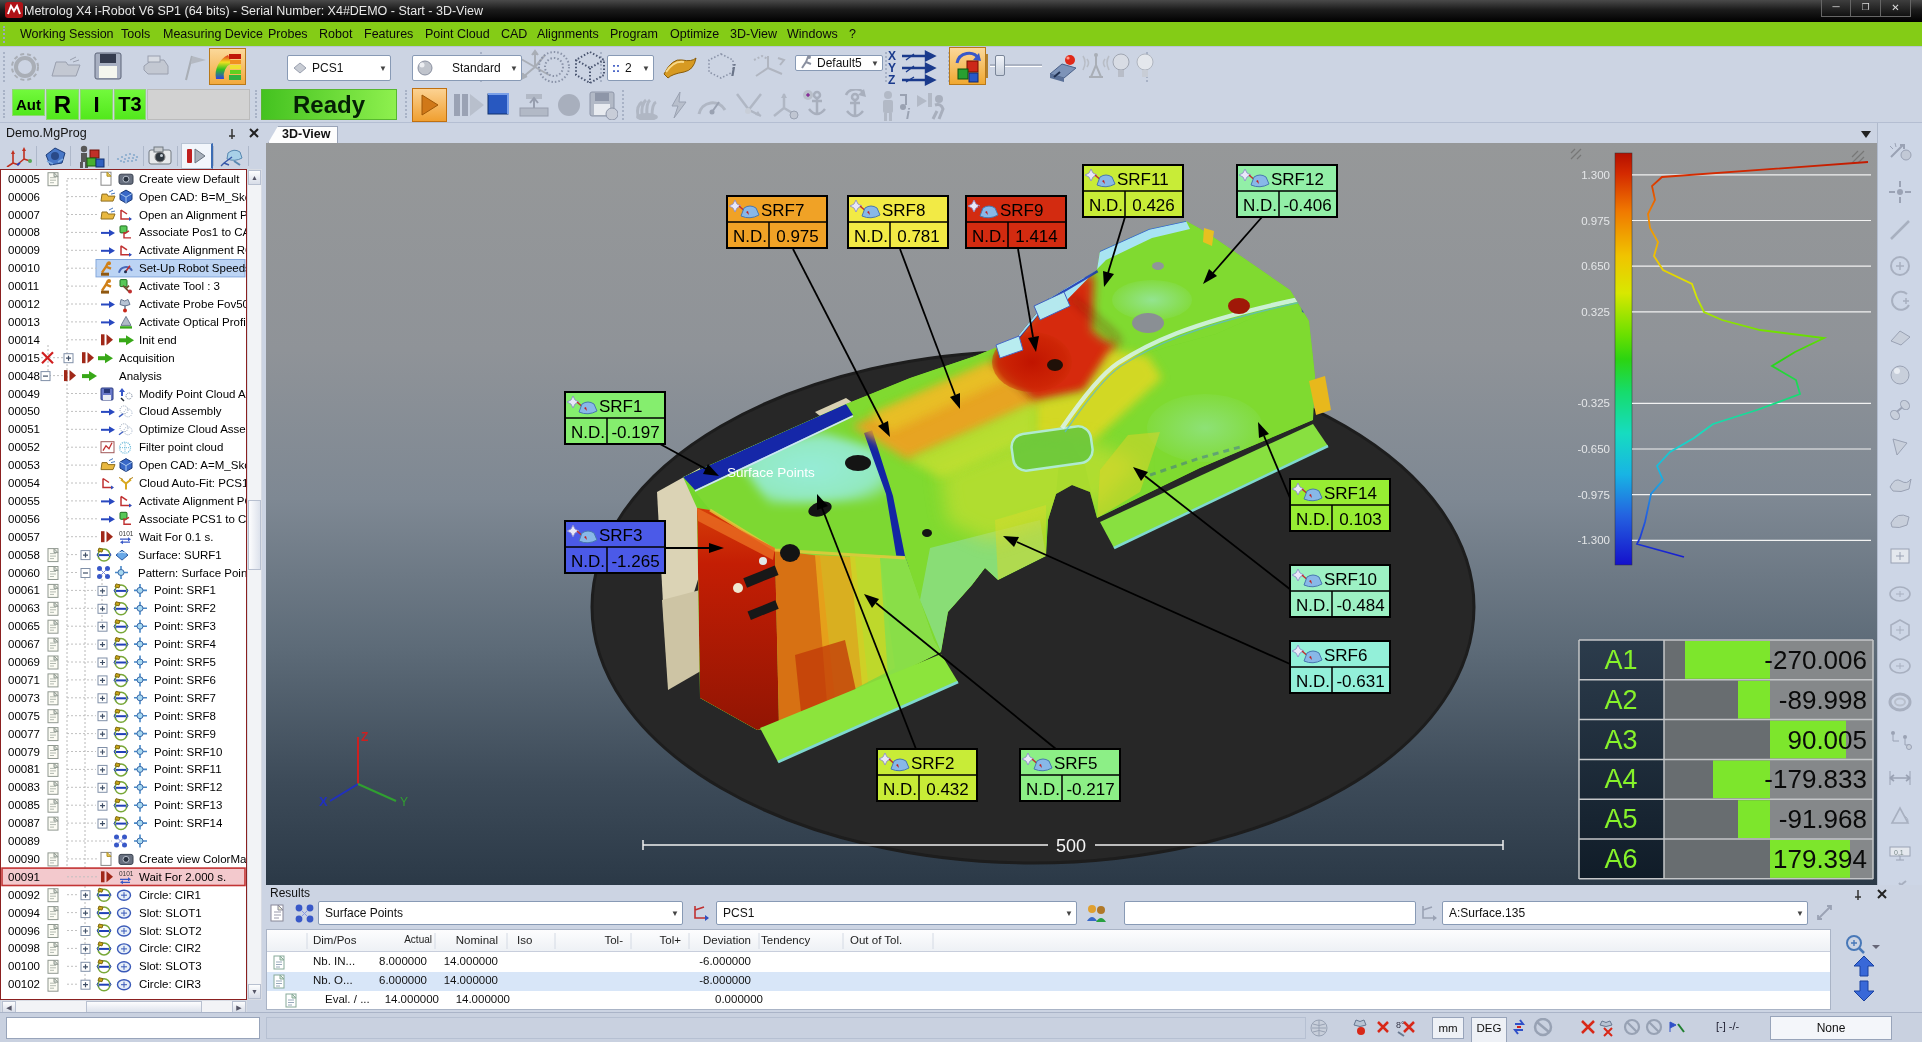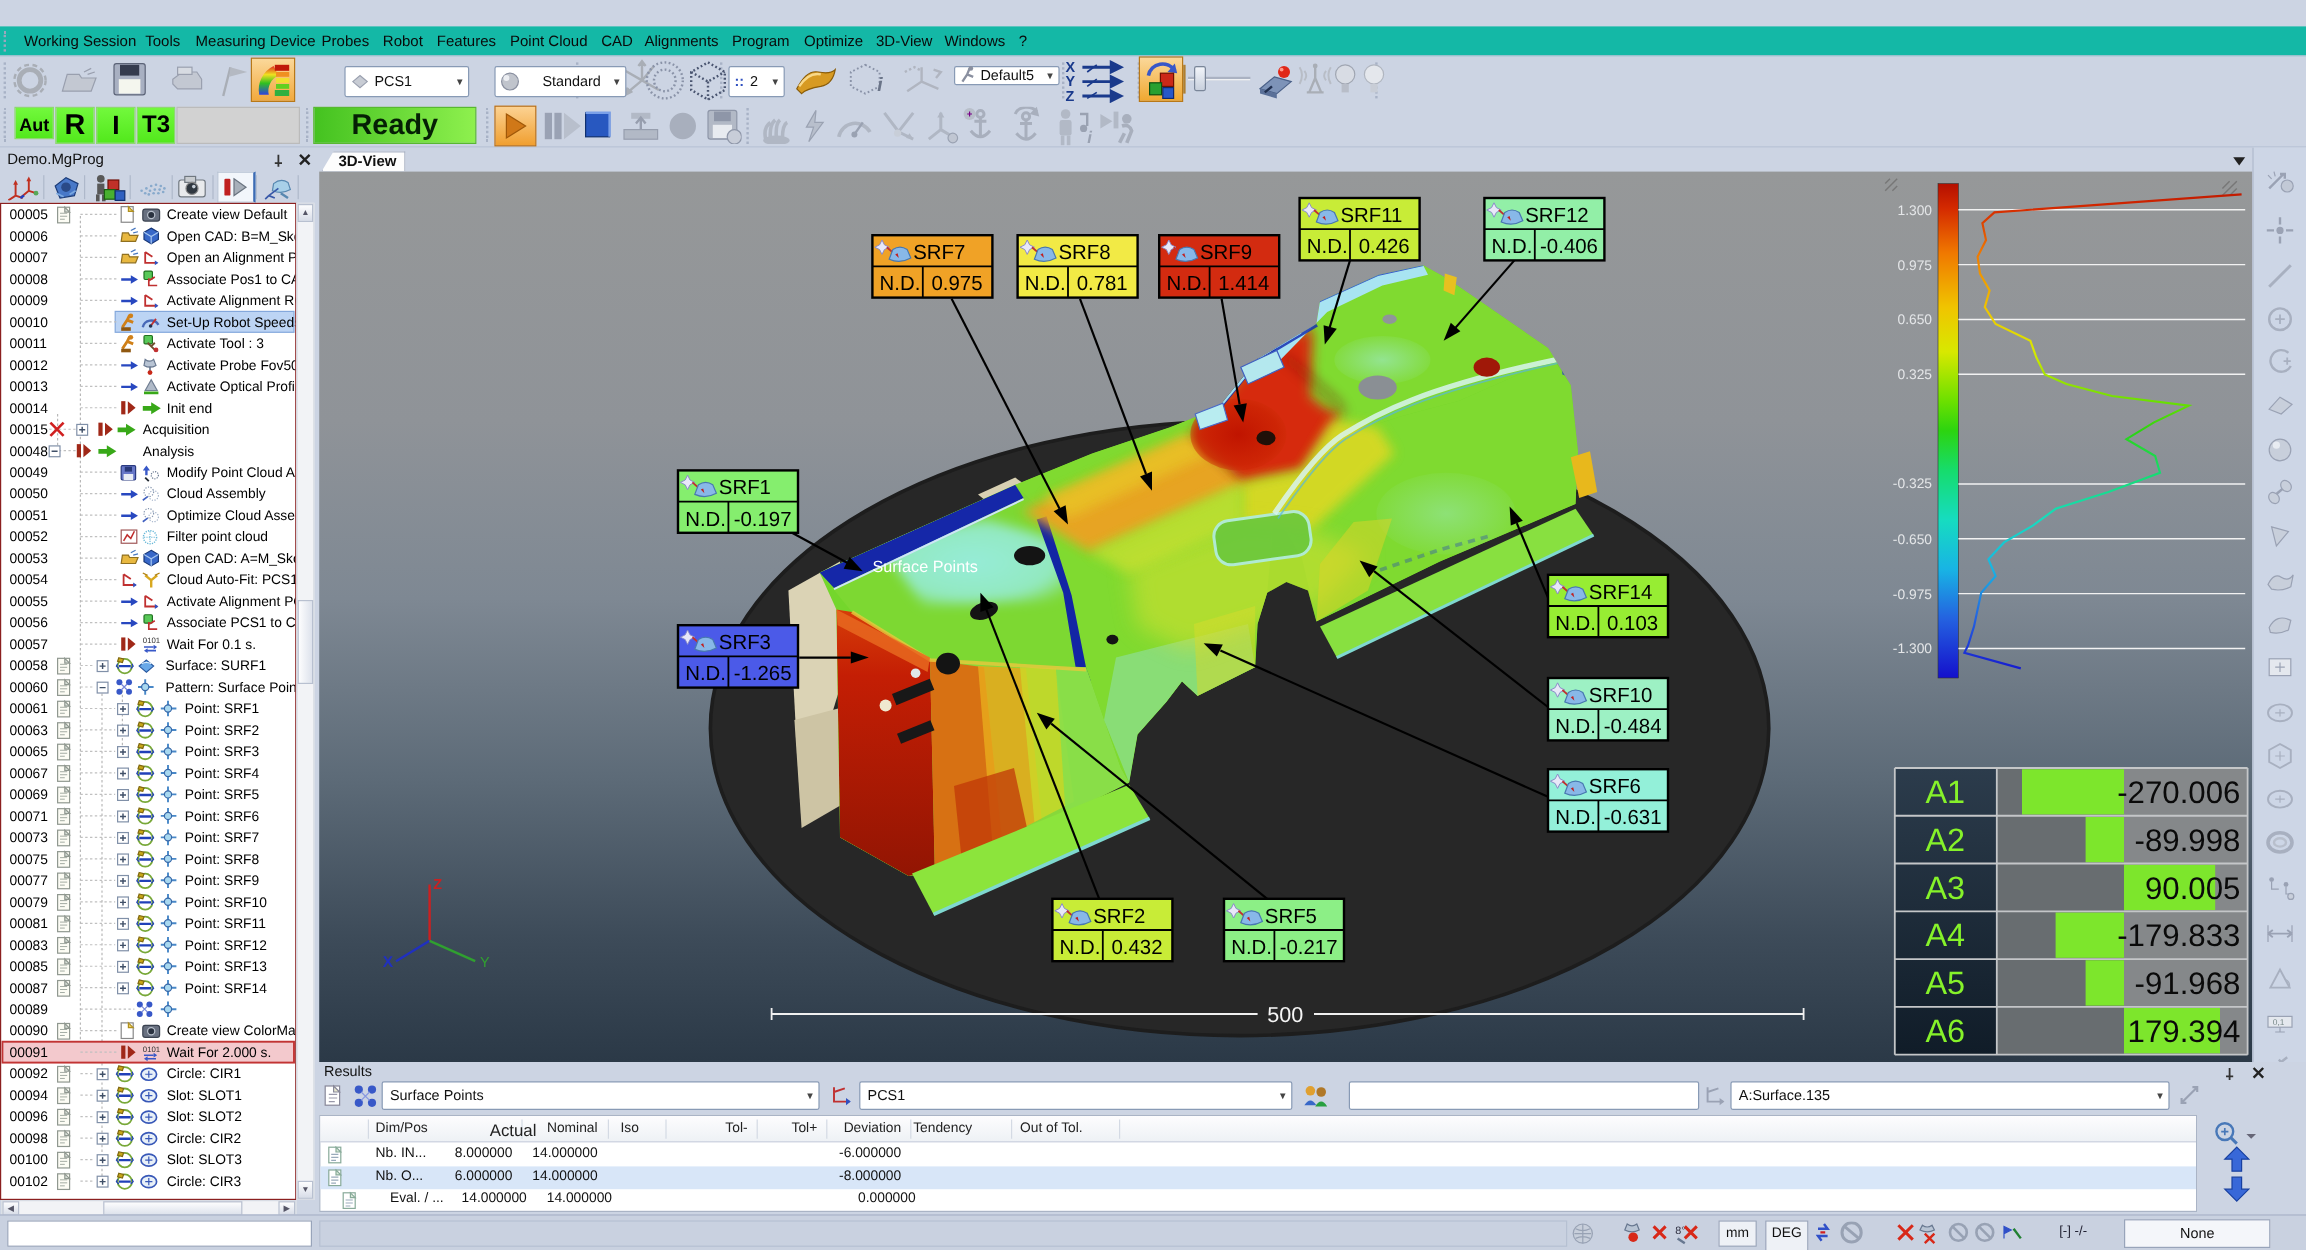--- a/index.html
+++ b/index.html
@@ -3,21 +3,33 @@
 *{margin:0;padding:0;box-sizing:border-box}
 html,body{width:1922px;height:1042px;overflow:hidden;font-family:"Liberation Sans",sans-serif;background:#ccd4e3}
 .abs{position:absolute}
 #root{position:relative;width:1922px;height:1042px}
 .combo{position:absolute;background:#fff;border:1px solid #889ab5;border-radius:2px;font-size:12px;color:#111;display:flex;align-items:center}
 .combo .arr{position:absolute;right:3px;top:50%;transform:translateY(-50%);font-size:8px;color:#444}
 .menuitem{position:absolute;top:0;height:25px;line-height:25px;font-size:12.5px;color:#0a0a0a;white-space:nowrap}
 .gbtn{position:absolute;background:linear-gradient(180deg,#72f93c,#52e81c);border:1px solid #8fd870;color:#000;text-align:center;font-weight:bold}
 </style></head><body>
 <div id="root">
-<div class="abs" style="left:0;top:22px;width:1922px;height:25px;background:#14b8a6;border-bottom:1px solid #bac4d6">
+<div class="abs" style="left:0;top:0;width:1922px;height:22px;background:linear-gradient(180deg,#4a4a4a 0%,#1b1b1b 45%,#000 100%)">
+<svg class="abs" style="left:5px;top:2px" width="20" height="18">
+        <rect x="0" y="0" width="18" height="16" rx="3" fill="#b01217"></rect>
+        <path d="M3 12 L6 4 L9 9 L12 4 L15 12" stroke="#fff" stroke-width="2" fill="none"></path>
+      </svg>
+<div class="abs" style="left:24px;top:4px;font-size:12.5px;color:#e8e8e8">Metrolog X4 i-Robot V6 SP1 (64 bits) - Serial Number: X4#DEMO - Start - 3D-View</div>
+<div class="abs" style="left:1821px;top:0;width:92px;height:17px;display:flex">
+<div style="width:30px;height:17px;background:linear-gradient(180deg,#3e3e3e,#111);border:1px solid #666;border-top:none;color:#ddd;font-size:10px;text-align:center;line-height:14px">─</div>
+<div style="width:30px;height:17px;background:linear-gradient(180deg,#3e3e3e,#111);border:1px solid #666;border-top:none;border-left:none;color:#ddd;font-size:9px;text-align:center;line-height:15px">❐</div>
+<div style="width:30px;height:17px;background:linear-gradient(180deg,#3e3e3e,#111);border:1px solid #666;border-top:none;border-left:none;color:#ddd;font-size:10px;text-align:center;line-height:15px">✕</div>
+</div>
+    </div>
+<div class="abs" style="left:0;top:22px;width:1922px;height:25px;background:#84cc16;border-bottom:1px solid #bac4d6">
       <div class="menuitem" style="left:20px">Working Session</div>
       <div class="menuitem" style="left:121px">Tools</div>
       <div class="menuitem" style="left:163px">Measuring Device</div>
       <div class="menuitem" style="left:268px">Probes</div>
       <div class="menuitem" style="left:319px">Robot</div>
       <div class="menuitem" style="left:364px">Features</div>
       <div class="menuitem" style="left:425px">Point Cloud</div>
       <div class="menuitem" style="left:501px">CAD</div>
       <div class="menuitem" style="left:537px">Alignments</div>
       <div class="menuitem" style="left:610px">Program</div>
@@ -1380,21 +1392,21 @@
         <path d="M4 17 L17 4 M13 4 h4 v4 M8 17 h-4 v-4" stroke="#9aa2b4" stroke-width="1.8" fill="none"></path>
       </svg>
       <div class="abs" style="left:0;top:44px;width:1565px;height:81px;background:#fff;border:1px solid #aab4c6">
         <div style="position:absolute;left:0;top:0;width:1563px;height:22px;background:linear-gradient(180deg,#fdfdfe,#eef1f5);border-bottom:1px solid #c8cedc"></div>
         <svg style="position:absolute;left:0;top:0" width="1563" height="22">
           <g stroke="#d4dae4">
             <path d="M40,3 V19 M168,3 V19 M240,3 V19 M288,3 V19 M364,3 V19 M422,3 V19 M492,3 V19 M576,3 V19 M666,3 V19"></path>
           </g>
         </svg>
         <div style="position:absolute;left:46px;top:4px;font-size:11.5px;color:#222">Dim/Pos</div>
-        <div style="position:absolute;left:40px;width:140px;text-align:right;top:4px;font-size:14px;color:#222">Actual</div>
+        <div style="position:absolute;left:25px;width:140px;text-align:right;top:4px;font-size:10px;color:#222">Actual</div>
         <div style="position:absolute;left:111px;width:120px;text-align:right;top:4px;font-size:11.5px;color:#222">Nominal</div>
         <div style="position:absolute;left:250px;top:4px;font-size:11.5px;color:#222">Iso</div>
         <div style="position:absolute;left:236px;width:120px;text-align:right;top:4px;font-size:11.5px;color:#222">Tol-</div>
         <div style="position:absolute;left:294px;width:120px;text-align:right;top:4px;font-size:11.5px;color:#222">Tol+</div>
         <div style="position:absolute;left:364px;width:120px;text-align:right;top:4px;font-size:11.5px;color:#222">Deviation</div>
         <div style="position:absolute;left:494px;top:4px;font-size:11.5px;color:#222">Tendency</div>
         <div style="position:absolute;left:583px;top:4px;font-size:11.5px;color:#222">Out of Tol.</div>
         <div style="position:absolute;left:0;top:23px;width:1272px;height:19px;font-size:11.5px;color:#111">
           <svg style="position:absolute;left:6px;top:2px" width="13" height="15">
             <rect x="1" y="1" width="10" height="13" fill="#fff" stroke="#8a9"></rect>

